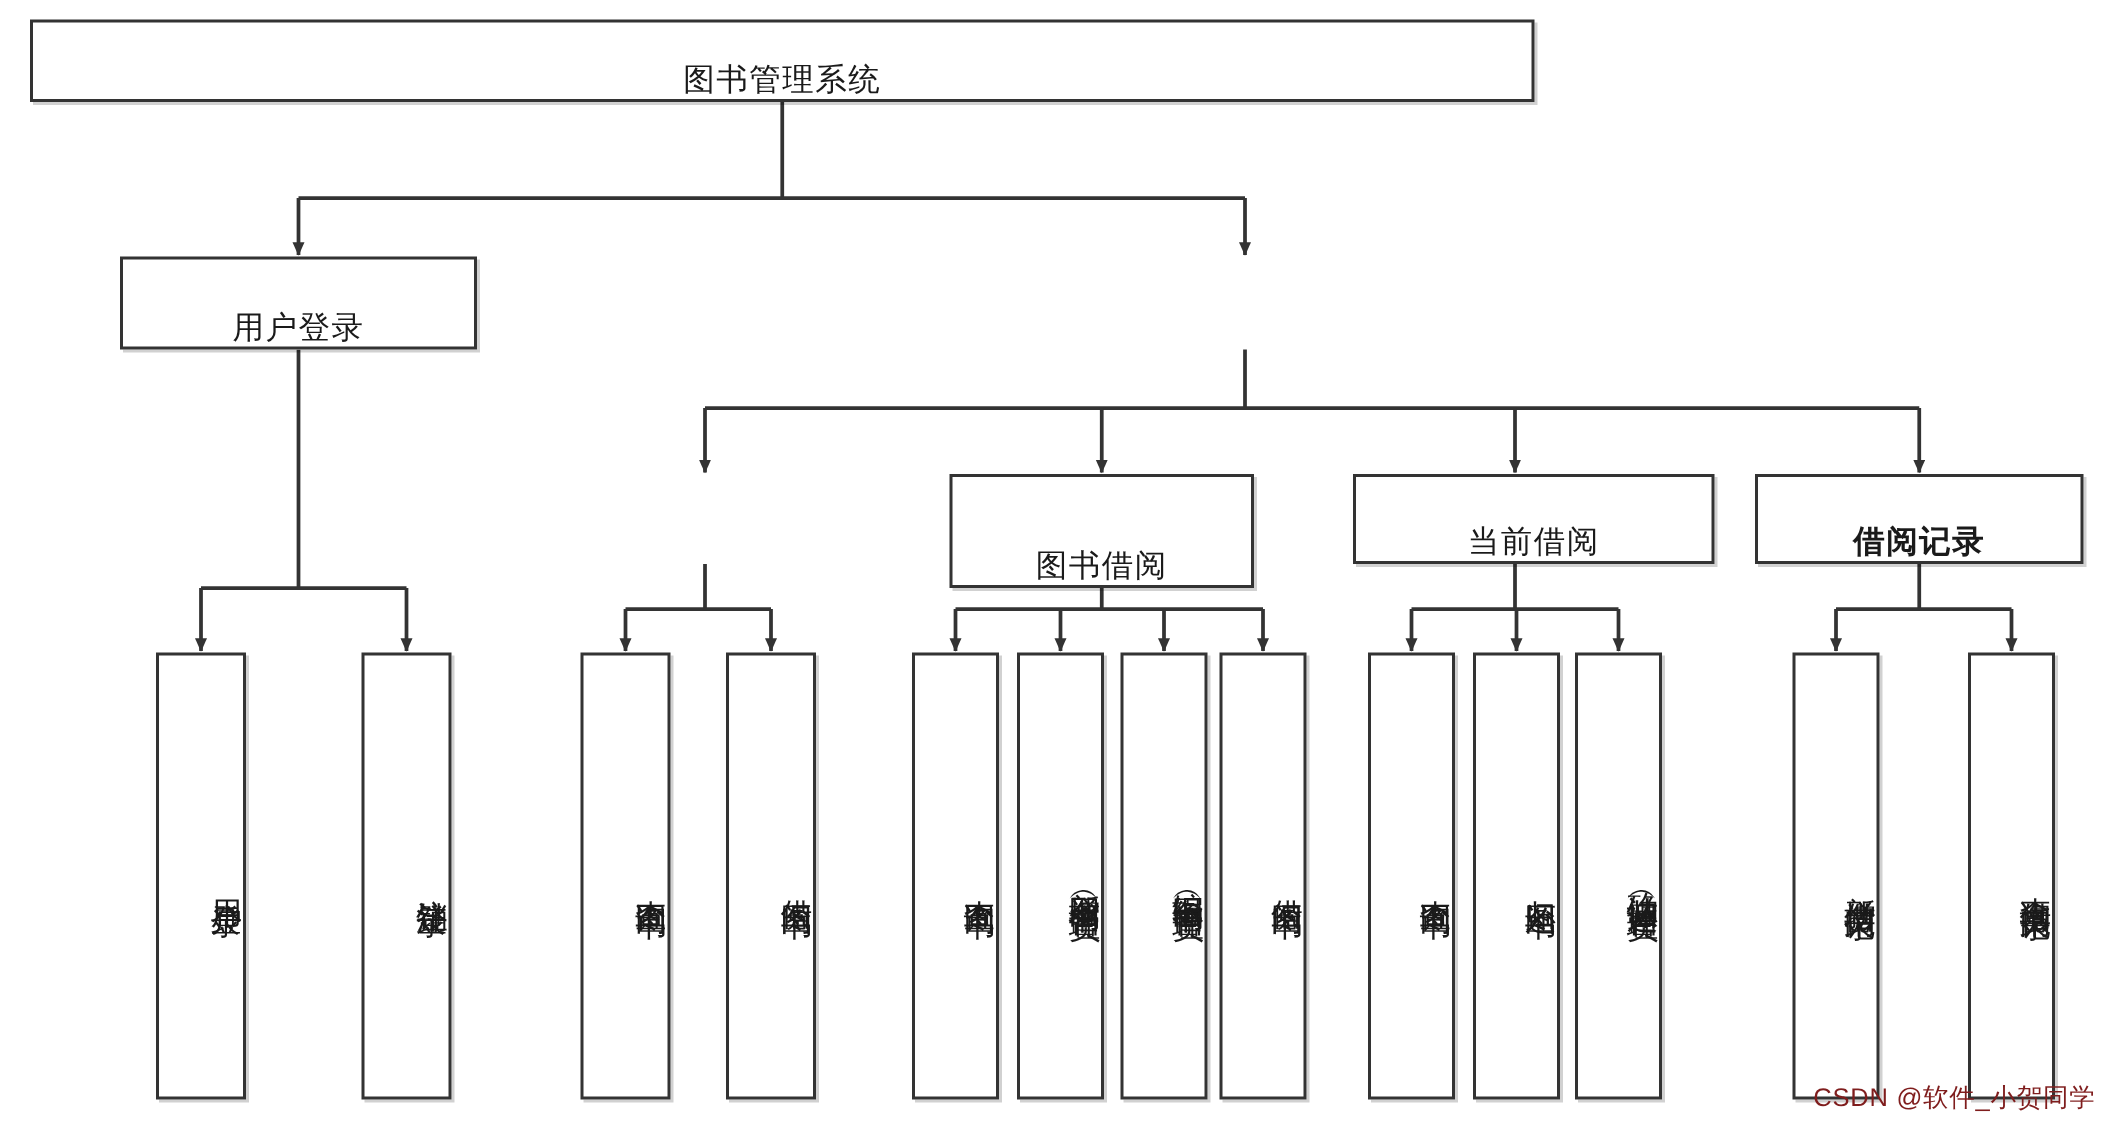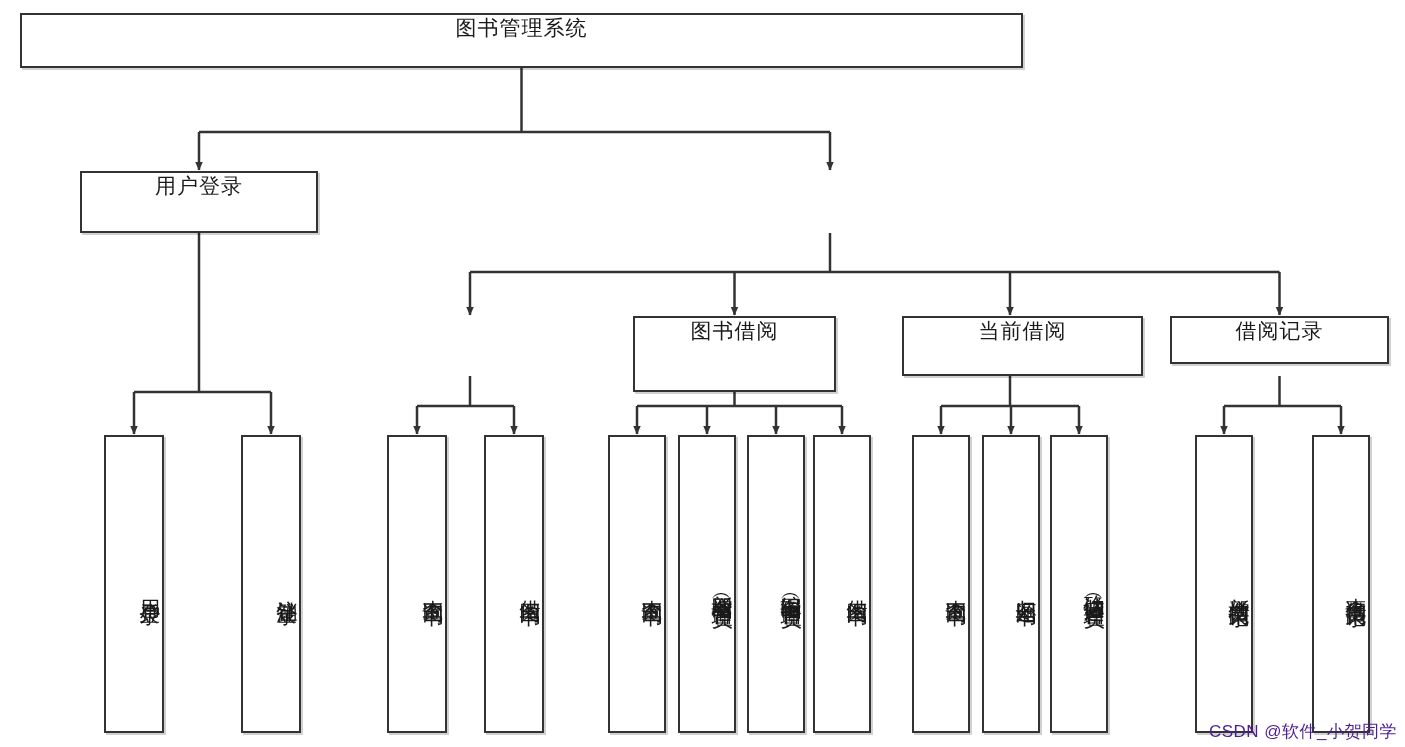--- a/index.html
+++ b/index.html
@@ -26,21 +26,21 @@
     height: 747px;
     pointer-events: none;
   }
   .node {
     position: absolute;
     box-sizing: border-box;
     background: #ffffff;
     border: 2px solid #333333;
     box-shadow: 2px 2px 0 rgba(0,0,0,0.18);
     display: flex;
-    align-items: flex-start;
+    align-items: flex-end;
     justify-content: center;
     color: #1a1a1a;
   }
   .node.horiz {
     font-size: 21px;
     line-height: 1.2;
     letter-spacing: 1px;
   }
   .node.vert {
     writing-mode: vertical-rl;
@@ -59,21 +59,21 @@
   }
   .node-label {
     display: block;
     white-space: pre;
   }
   #watermark {
     position: absolute;
     right: 8px;
     bottom: 4px;
     font-size: 17px;
-    color: #4c1d95;
+    color: #7f1d1d;
     letter-spacing: 0.5px;
     white-space: nowrap;
     user-select: none;
   }
 </style>
 </head>
 <body>
 
 <div id="diagram-root">
 
@@ -127,21 +127,21 @@
   <div class="node horiz" style="left: 80px; top: 171px; width: 238px; height: 62px;">
     <span class="node-label">用户登录</span>
   </div>
 
   <div class="node horiz" style="left: 633px; top: 316px; width: 203px; height: 76px;">
     <span class="node-label">图书借阅</span>
   </div>
   <div class="node horiz" style="left: 902px; top: 316px; width: 241px; height: 60px;">
     <span class="node-label">当前借阅</span>
   </div>
-  <div class="node horiz" style="left: 1170px; top: 316px; width: 219px; height: 48px;">
+  <div class="node horiz" style="left: 1170px; top: 316px; width: 219px; height: 60px; font-weight: bold;">
     <span class="node-label">借阅记录</span>
   </div>
 
   <div class="node vert" style="left: 104px; top: 435px; width: 60px; height: 298px;">
     <span class="node-label">用户登录</span>
   </div>
   <div class="node vert" style="left: 241px; top: 435px; width: 60px; height: 298px;">
     <span class="node-label">注销登录</span>
   </div>
 

